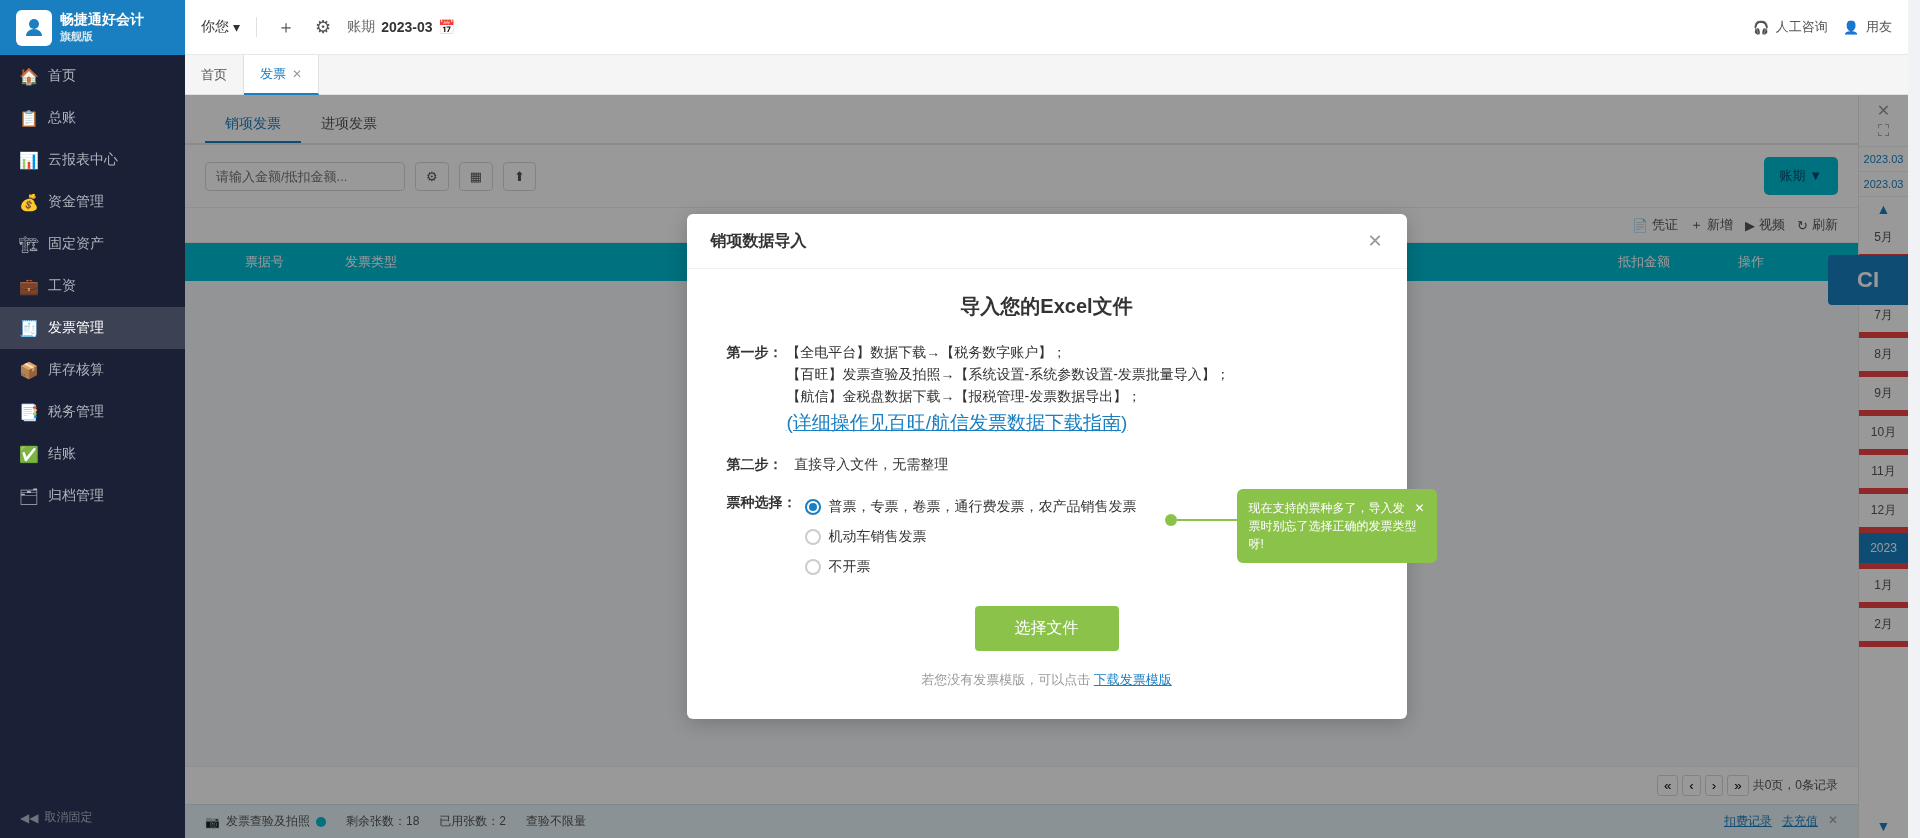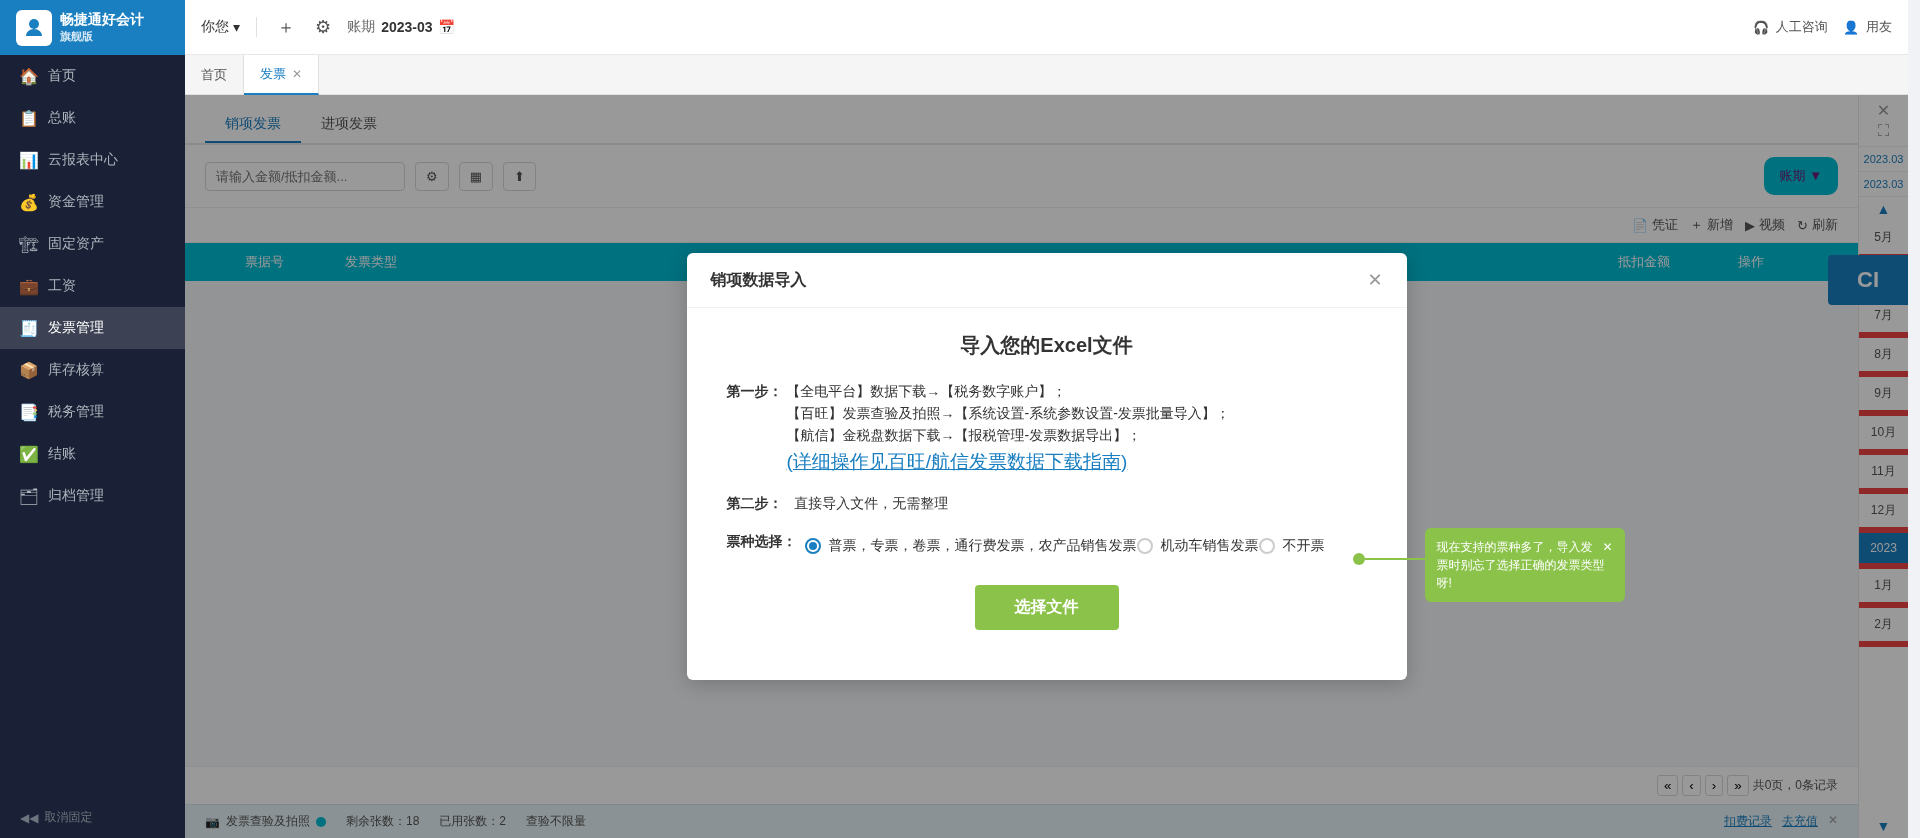--- a/index.html
+++ b/index.html
@@ -50,47 +50,47 @@
 
     
     .subtab-bar { background: white; padding: 12px 20px 0; display: flex; gap: 0; border-bottom: 1px solid #e8e8e8; }
     .subtab { padding: 8px 20px; cursor: pointer; font-size: 14px; color: #555; border-bottom: 2px solid transparent; }
     .subtab.active { color: #1a7fc1; border-bottom-color: #1a7fc1; font-weight: 500; }
 
     
     .invoice-toolbar { background: white; padding: 12px 20px; display: flex; align-items: center; gap: 10px; border-bottom: 1px solid #f0f0f0; }
     .search-input { border: 1px solid #d9d9d9; border-radius: 4px; padding: 6px 10px; font-size: 13px; width: 200px; color: #999; }
     .btn-icon { background: white; border: 1px solid #d9d9d9; border-radius: 4px; padding: 6px 10px; cursor: pointer; color: #555; font-size: 13px; }
-    .btn-teal { background: #00bcd4; color: #701a75; border: none; padding: 10px 16px; border-radius: 10px; font-size: 13px; cursor: pointer; display: flex; align-items: center; gap: 4px; }
+    .btn-teal { background: #00bcd4; color: #0c4a6e; border: none; padding: 10px 16px; border-radius: 5px; font-size: 13px; cursor: pointer; display: flex; align-items: center; gap: 4px; }
     .month-list { flex: 1; overflow-y: auto; }
     .month-item { padding: 8px 4px; text-align: center; font-size: 12px; color: #555; cursor: pointer; border-bottom: 6px solid #ef4444; }
     .month-item.current { background: #1a7fc1; color: white; }
 
     
     .modal-overlay { position: absolute; top: 0; left: 0; right: 0; bottom: 0; background: rgba(0,0,0,0.4); display: flex; align-items: center; justify-content: center; z-index: 100; }
     .modal { background: white; border-radius: 6px; width: 720px; max-width: 90%; box-shadow: 0 4px 20px rgba(0,0,0,0.2); overflow: visible; position: relative; }
     .modal-header { padding: 16px 24px; border-bottom: 1px solid #f0f0f0; display: flex; align-items: center; justify-content: space-between; }
     .modal-title { font-size: 16px; font-weight: 700; color: #333; }
     .modal-close { background: none; border: none; cursor: pointer; color: #999; font-size: 18px; }
     .modal-body { padding: 24px 40px 30px; }
     .modal-main-title { text-align: center; font-size: 20px; font-weight: bold; color: #333; margin-bottom: 24px; }
 
     .step-section { margin-bottom: 20px; }
     .step-label { font-size: 14px; color: #333; font-weight: 600; display: inline; }
     .step-content { font-size: 14px; color: #333; }
     .step-line { margin-bottom: 4px; }
     .step-link { color: #1a7fc1; cursor: pointer; font-size: 19px; }
 
-    .radio-group { display: flex; flex-direction: row; margin-top: 4px; }
+    .radio-group { display: flex; flex-direction: column; gap: 12px; margin-top: 4px; }
     .radio-item { display: flex; align-items: center; gap: 8px; font-size: 14px; color: #333; cursor: pointer; }
     .radio-btn { width: 16px; height: 16px; border-radius: 50%; border: 2px solid #ccc; display: flex; align-items: center; justify-content: center; flex-shrink: 0; }
     .radio-btn.checked { border-color: #1a7fc1; }
     .radio-btn.checked::after { content: ''; width: 8px; height: 8px; background: #1a7fc1; border-radius: 50%; }
 
-    .modal-select-btn { background: #8bc34a; border: none; border-radius: 4px; padding: 12px 40px; font-size: 16px; color: white; cursor: pointer; display: block; margin: 30px auto 20px; font-weight: 700; }
+    .modal-select-btn { background: #8bc34a; border: none; border-radius: 4px; padding: 12px 40px; font-size: 16px; color: white; cursor: pointer; display: block; margin: 30px auto 20px; font-weight: 400; }
     .modal-footer-text { text-align: center; font-size: 13px; color: #999; }
     .modal-footer-link { color: #1a7fc1; text-decoration: underline; cursor: pointer; }
 
     
     .bottom-bar { background: #e8f4f8; padding: 8px 20px; display: flex; align-items: center; gap: 20px; font-size: 12px; color: #555; border-top: 1px solid #d0e8f0; flex-shrink: 0; }
     .bottom-bar-btn { color: #1a7fc1; cursor: pointer; text-decoration: underline; }
 
     
     .pagination { display: flex; align-items: center; gap: 4px; font-size: 12px; color: #555; }
     .page-btn { padding: 2px 6px; border: 1px solid #d9d9d9; border-radius: 3px; cursor: pointer; background: white; }
@@ -369,20 +369,24 @@
                   <div style="position:absolute;left:72px;top:-25px;background:#8bc34a;color:white;padding:10px 12px;border-radius:6px;font-size:12px;width:200px;line-height:1.5;">
                     <span style="float:right;cursor:pointer;margin-left:6px;">✕</span>
                     <span>现在支持的票种多了，导入发票时别忘了选择正确的发票类型呀!</span>
                   </div>
                 </div>
               </div>
             </div>
 
             <button class="modal-select-btn">选择文件</button>
 
+            <div class="modal-footer-text">
+              <span>若您没有发票模版，可以点击</span>
+              <a class="modal-footer-link" href="#">下载发票模版</a>
+            </div>
           </div>
         </div>
       </div>
 
       <div class="ci-badge">CI</div>
     </div>
   </div>
 </div>
 
 </body></html>

